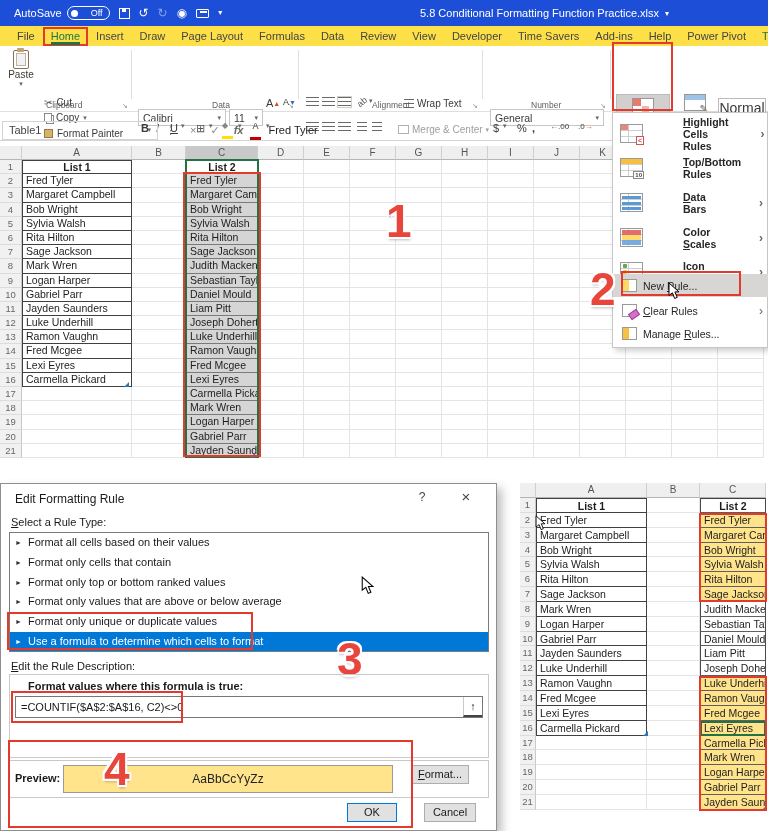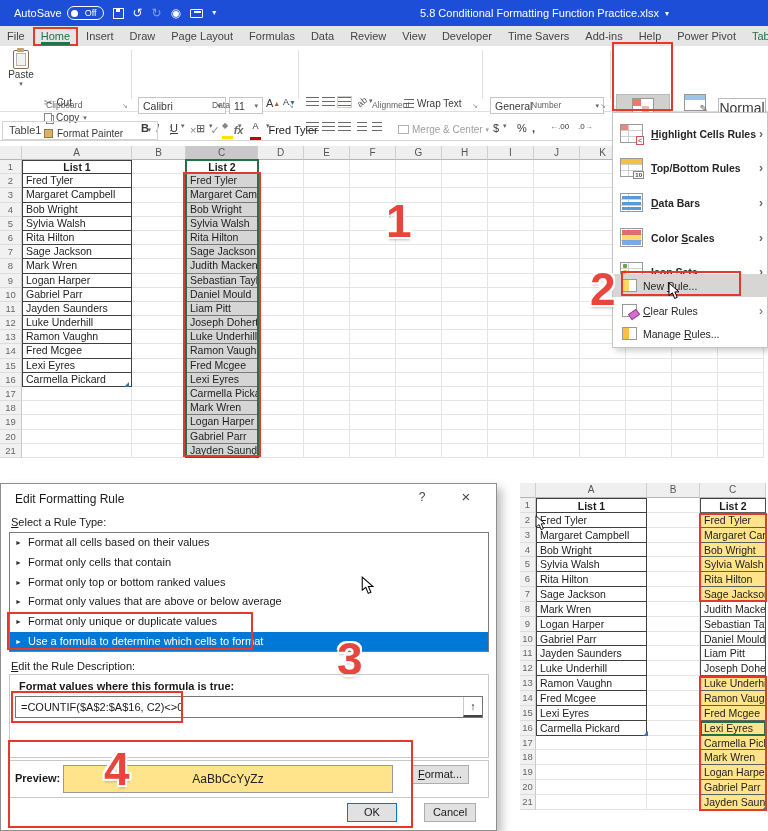--- a/index.html
+++ b/index.html
@@ -3,51 +3,51 @@
 <meta charset="utf-8">
 <style>
   * { margin:0; padding:0; box-sizing:border-box; }
   body { font-family:"Liberation Sans", sans-serif; background:#fff; }
   #screen { position:relative; width:768px; height:831px; background:#fff; overflow:hidden; }
 
   
   .titlebar { position:absolute; left:0; top:0; width:768px; height:26px; background:#1d4ed8; display:flex; align-items:center; color:#fff; font-size:11px; }
   .qat { display:flex; align-items:center; gap:9px; padding-left:14px; }
   .autosave { display:flex; align-items:center; gap:5px; }
-  .pill { display:flex; align-items:center; gap:7px; border:1px solid #fff; border-radius:8px; padding:0 6px 0 3px; height:14px; font-size:9px; }
+  .pill { display:flex; align-items:center; gap:13px; border:1px solid #fff; border-radius:8px; padding:0 6px 0 3px; height:14px; font-size:9px; }
   .pill .dot { width:7px; height:7px; border-radius:50%; background:#fff; }
   .ico-save { width:11px; height:11px; border:1.5px solid #fff; position:relative; }
   .ico-save::after { content:""; position:absolute; left:2px; top:0; width:4px; height:3px; background:#fff; }
   .qicon { font-size:12px; line-height:12px; }
   .dim { opacity:.45; }
   .ico-monitor { width:13px; height:9px; border:1.5px solid #fff; border-radius:1px; position:relative; }
   .ico-monitor::after { content:""; position:absolute; left:3px; top:1px; right:1px; height:2px; background:#fff; }
   .title-text { position:absolute; left:420px; top:0; height:26px; display:flex; align-items:center; gap:6px; font-size:11px; }
 
   
-  .menubar { position:absolute; left:0; top:26px; width:768px; height:20px; background:#e5e5e5; display:flex; align-items:center; gap:2px; padding-left:0; font-size:11px; color:#444; }
+  .menubar { position:absolute; left:0; top:26px; width:768px; height:20px; background:#fde047; display:flex; align-items:center; gap:2px; padding-left:10px; font-size:11px; color:#444; }
   .tab { padding:2px 7px 3px; position:relative; white-space:nowrap; }
   .tab.active { outline:2px solid #e43a2b; outline-offset:-1px; font-weight:normal; color:#217346; }
   .tab.active::after { content:""; position:absolute; left:7px; right:7px; bottom:0; height:2.5px; background:#217346; }
   .tab.ctx { color:#217346; }
 
   
   .ribbon { position:absolute; left:0; top:46px; width:768px; height:66px; background:#fff; border-bottom:1px solid #e1dfdd; font-size:10px; color:#3b3a39; }
   .gsep { position:absolute; top:4px; bottom:12px; width:1px; background:#e1dfdd; }
   .glabel { position:absolute; bottom:1px; font-size:8.5px; color:#605e5c; }
   .launcher { position:absolute; bottom:1px; font-size:7px; color:#8a8886; }
   .paste { position:absolute; left:6px; top:4px; width:30px; text-align:center; }
   .clipboard-ico { width:16px; height:19px; border:1.5px solid #8a6d50; border-radius:2px; margin:0 auto; position:relative; background:#fff; }
   .clipboard-ico::before { content:""; position:absolute; left:3px; top:-3px; width:7px; height:4px; background:#c5a171; border-radius:1px; }
   .clipboard-ico::after { content:""; position:absolute; left:2px; top:2px; width:8px; height:11px; background:#f4f2f0; border:1px solid #b7b3af; }
   .rsmall { position:absolute; left:44px; display:flex; align-items:center; gap:4px; white-space:nowrap; }
   .rico { font-size:10px; color:#6b6966; }
   .copy-ico { width:8px; height:9px; border:1px solid #8a8886; background:#fff; box-shadow:2px 2px 0 -1px #fff, 2px 2px 0 0 #8a8886; }
   .fp-ico { width:9px; height:9px; background:#d8b26a; border:1px solid #9a7b3f; }
-  .combo { position:absolute; border:1px solid #c8c6c4; background:#fff; display:flex; align-items:center; justify-content:space-between; padding:0 4px; height:17px; font-size:10.5px; }
+  .combo { position:absolute; border:1px solid #c8c6c4; background:#fff; display:flex; align-items:center; justify-content:space-between; padding:0 4px; height:17px; font-size:10.5px;margin-top:12px; }
   .fbtn { position:absolute; top:76px; font-size:11px; display:flex; align-items:center; }
   .bars { width:13px; height:10px; background:repeating-linear-gradient(to bottom,#6b6966 0 1.5px,transparent 1.5px 4px); }
   .ribbon .txtbtn { position:absolute; display:flex; align-items:center; gap:3px; font-size:10px; white-space:nowrap; }
   .grayed { color:#a19f9d; }
   .underbar { display:inline-block; width:11px; height:3px; margin-top:-2px; }
   .cf-button { position:absolute; left:616px; top:48px; width:54px; height:60px; background:#d2d0ce; border:1px solid #bdbbb9; text-align:center; font-size:9px; padding-top:3px; }
   .cf-ico, .ft-ico { width:22px; height:17px; margin:0 auto 2px; border:1px solid #9a9896; background:#fff; position:relative; }
   .cf-ico::before { content:""; position:absolute; left:0; top:0; width:8px; height:7px; background:#e77b70; }
   .cf-ico::after { content:""; position:absolute; right:4px; bottom:2px; width:7px; height:6px; background:#f2b6ad; }
   .ft-ico::before { content:""; position:absolute; left:0; top:0; right:0; height:5px; background:#9dc3e6; }
@@ -102,21 +102,21 @@
 
   
   .redbox { position:absolute; border:2px solid #e43a2b; pointer-events:none; }
   .bignum { position:absolute; font-size:46px; font-weight:bold; color:#e8453c; line-height:1;
             text-shadow:-2px -2px 0 #fff, 2px -2px 0 #fff, -2px 2px 0 #fff, 2px 2px 0 #fff, 0 3px 3px rgba(0,0,0,.25); }
 
   
   .cf-menu { position:absolute; left:612px; top:112px; width:156px; height:236px; background:#fff; border:1px solid #c6c6c6; box-shadow:3px 3px 6px rgba(0,0,0,.2); font-size:10.5px; color:#262626; }
   .cfm-item { position:absolute; left:0; width:156px; display:flex; align-items:center; }
   .cfm-item .lbl { flex:1; }
-  .cfm-item.big { height:33px; font-weight:bold; }
+  .cfm-item.big { height:33px; font-weight:bold;gap:32px; }
   .cfm-item.small { height:23px; }
   .cfm-arrow { margin-right:6px; color:#666; font-size:12px; }
   .u { text-decoration:underline; }
   .mic { position:relative; width:23px; height:19px; flex:none; margin:0 8px 0 7px; background:#fff; border:1px solid #9a9a9a;
          background-image:linear-gradient(to right, transparent 7px,#cfcfcf 7px,#cfcfcf 8px,transparent 8px),
                           linear-gradient(to bottom, transparent 5px,#cfcfcf 5px,#cfcfcf 6px,transparent 6px,transparent 11px,#cfcfcf 11px,#cfcfcf 12px,transparent 12px); }
   .mic.sm { width:15px; height:13px; margin:0 6px 0 9px; background-image:none; }
   .mic.hl::before { content:""; position:absolute; left:0; top:0; width:7px; height:5px; background:#e8877c; }
   .mic.hl::after { content:"<"; position:absolute; right:-2px; bottom:-3px; background:#fff; border:1px solid #c55; color:#c55; font-size:7px; line-height:7px; padding:0 1px; }
   .mic.tb::before { content:""; position:absolute; left:0; top:0; right:0; height:5px; background:#f6c142; }
@@ -139,21 +139,21 @@
   .dlg-title { position:absolute; left:14px; top:8px; font-size:12px; }
   .dlg-help { position:absolute; left:412px; top:6px; width:18px; text-align:center; font-size:12px; color:#444; }
   .dlg-close { position:absolute; left:452px; top:4px; width:26px; text-align:center; font-size:15px; color:#444; }
   .dlg-label { position:absolute; left:10px; }
   .rule-list { position:absolute; left:8px; top:48px; width:480px; height:120px; border:1px solid #7a7a7a; background:#fff; overflow:hidden; }
   .rule-item { height:19.8px; line-height:19.8px; display:flex; align-items:center; padding-left:5px; white-space:nowrap; }
   .rule-item .bullet { font-size:7px; margin-right:6px; color:#333; }
   .rule-item.selected { background:#0078d7; color:#fff; }
   .rule-item.selected .bullet { color:#fff; }
   .desc-box { position:absolute; left:8px; top:190px; width:480px; height:84px; border:1px solid #c9c9c9; }
-  .desc-label { position:absolute; left:18px; top:196px; font-weight:bold; }
+  .desc-label { position:absolute; left:27px; top:196px; font-weight:bold; }
   .formula-input { position:absolute; left:14px; top:212px; width:468px; height:22px; border:1px solid #767676; background:#fff; line-height:20px; padding-left:5px; }
   .collapse-btn { position:absolute; left:462px; top:213px; width:19px; height:20px; border-left:1px solid #c9c9c9; text-align:center; font-weight:bold; line-height:18px; border-bottom:2px solid #444; }
   .preview-box { position:absolute; left:8px; top:276px; width:480px; height:38px; border:1px solid #c9c9c9; }
   .preview-label { position:absolute; left:14px; top:288px; font-weight:bold; }
   .preview-swatch { position:absolute; left:62px; top:281px; width:330px; height:28px; background:#ffe48c; border:1px solid #9a9a9a; text-align:center; line-height:27px; font-size:12px; color:#222; }
   .btn { position:absolute; height:19px; background:#e1e1e1; border:1px solid #adadad; text-align:center; line-height:17px; font-size:11px; }
   .btn-format { left:410px; top:281px; width:58px; }
   .btn-ok { left:346px; top:319px; width:50px; border:1px solid #0078d7; }
   .btn-cancel { left:423px; top:319px; width:52px; }
 

